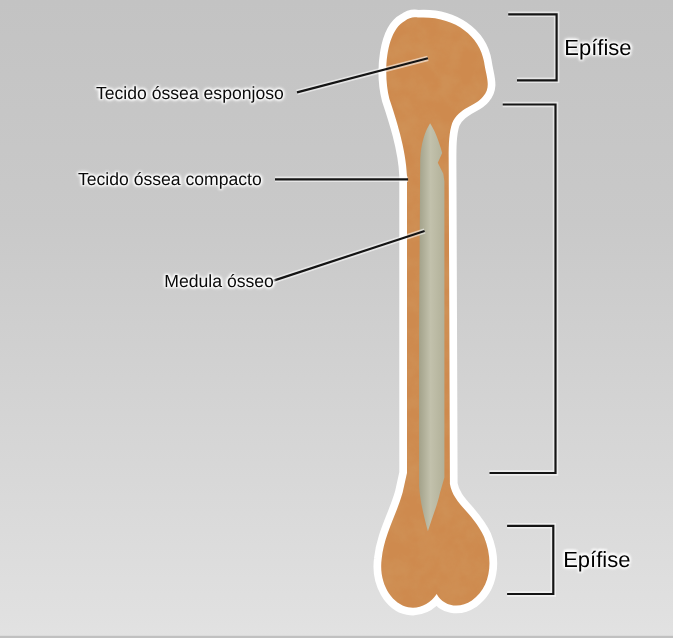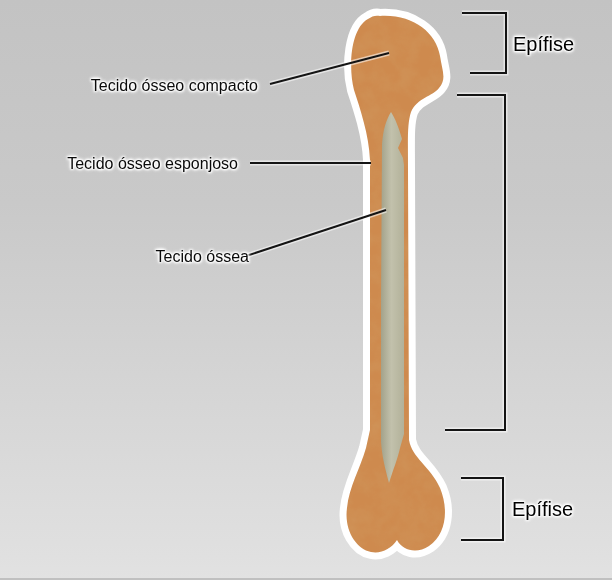--- a/index.html
+++ b/index.html
@@ -157,25 +157,25 @@
       <line x1="270" y1="84" x2="389" y2="53"></line>
       <line x1="250" y1="163" x2="371" y2="163"></line>
       <line x1="246" y1="256" x2="386" y2="210"></line>
 
       <path d="M 462,13 L 506,13 L 506,73 L 470,73"></path>
       <path d="M 457,95 L 505,95 L 505,430 L 445,430"></path>
       <path d="M 461,478 L 503,478 L 503,540 L 461,540"></path>
     </g>
   </svg>
 
-  <div class="callout-label glow pos-esponjoso">Tecido ósseo compacto</div>
+  <div class="callout-label glow pos-esponjoso">Tecido óssea esponjoso</div>
 
-  <div class="callout-label glow pos-compacto">Tecido ósseo esponjoso</div>
+  <div class="callout-label glow pos-compacto">Tecido óssea compacto</div>
 
-  <div class="callout-label glow pos-medula">Tecido óssea</div>
+  <div class="callout-label glow pos-medula">Medula ósseo</div>
 
   <div class="bracket-label glow pos-epifise-top">Epífise</div>
 
 
   <div class="bracket-label glow pos-epifise-bottom">Epífise</div>
 
 
   <div class="bottom-edge"></div>
 </div>
 

